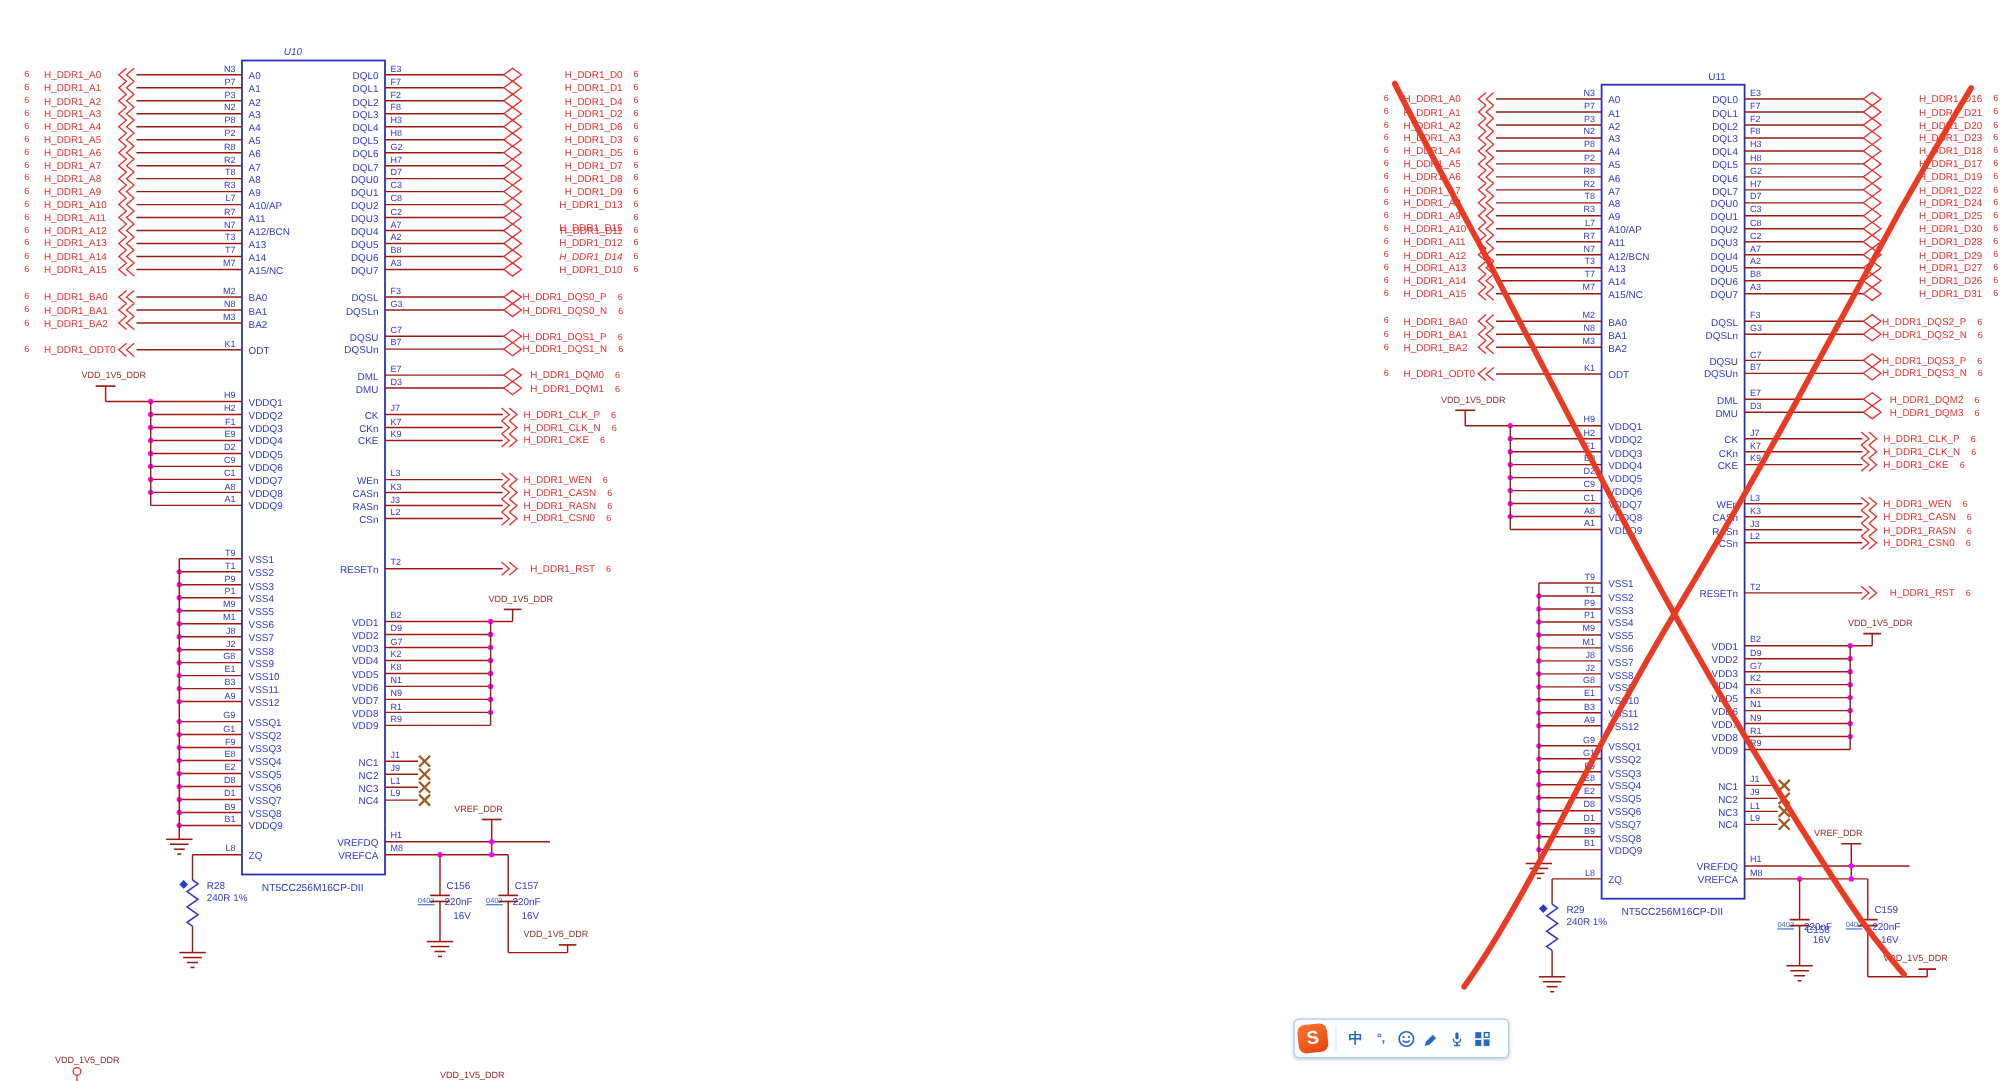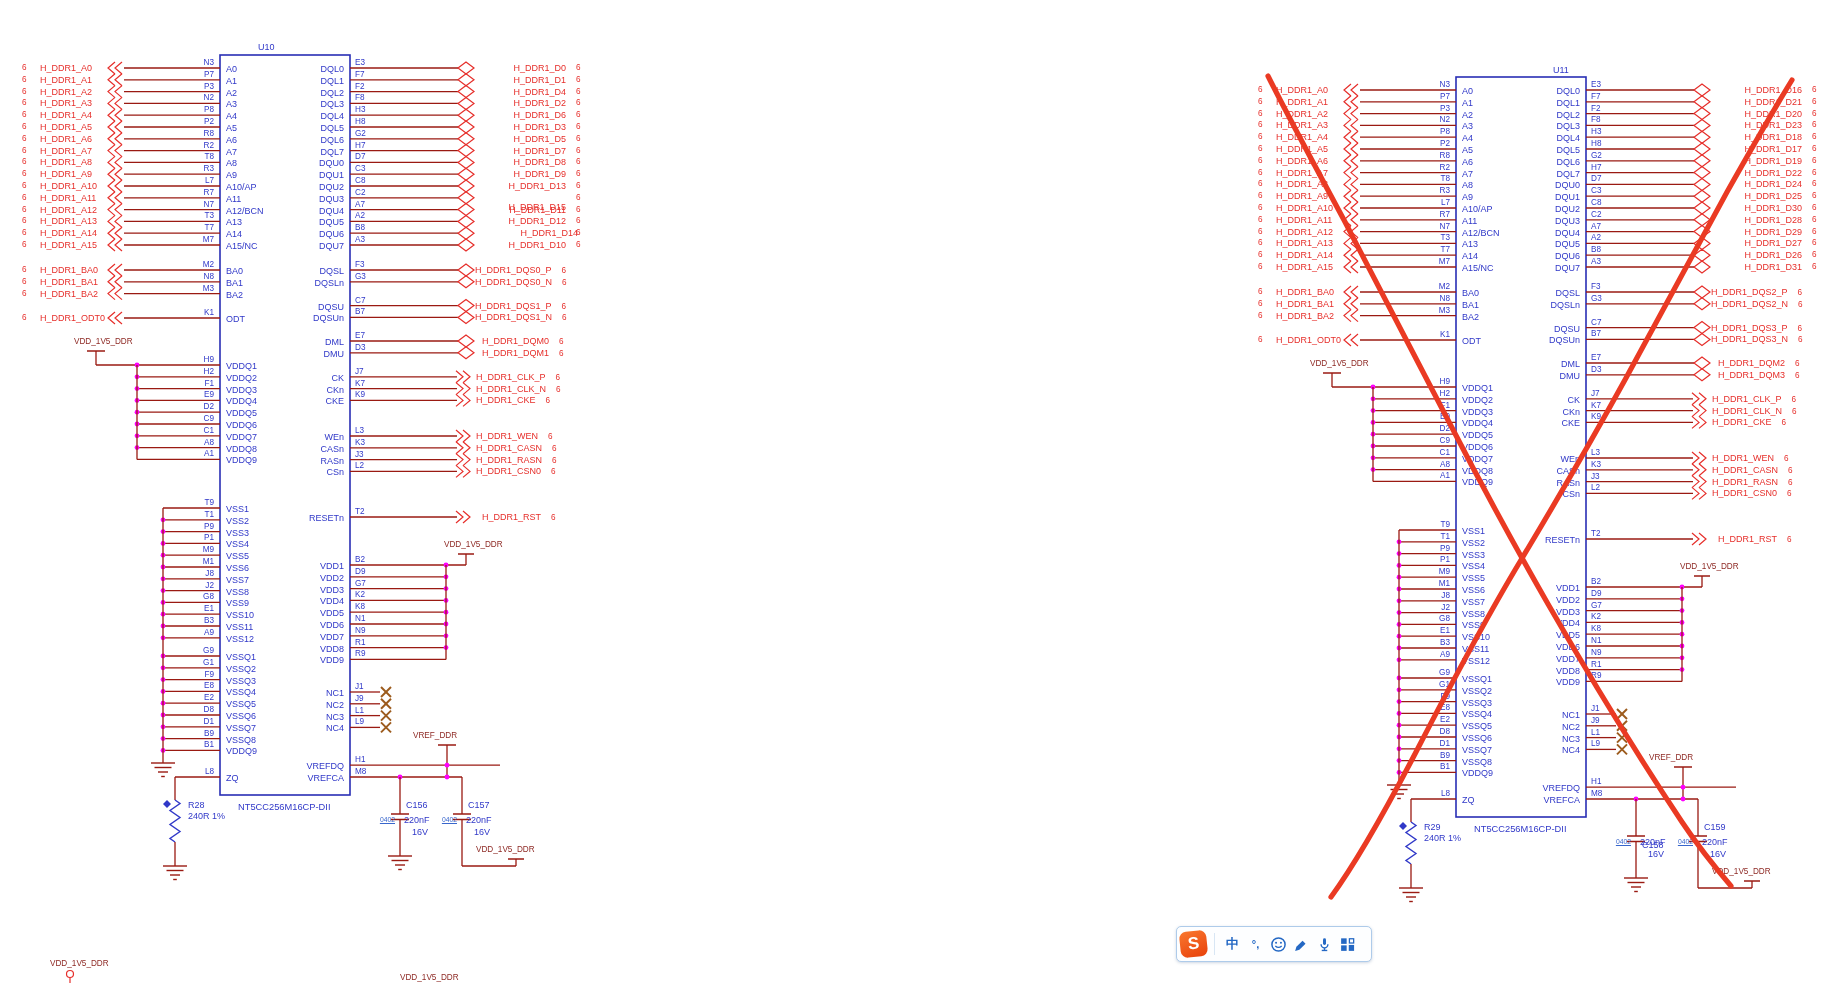--- a/index.html
+++ b/index.html
@@ -332,21 +332,21 @@
       <line x1="395" y1="865" x2="405" y2="865" stroke="#9a1a12" stroke-width="1.4"></line>
       <line x1="398.2" y1="869.5" x2="401.8" y2="869.5" stroke="#9a1a12" stroke-width="1.4"></line>
       <line x1="462" y1="777" x2="462" y2="814" stroke="#9a1a12" stroke-width="1.3"></line>
       <line x1="453" y1="814" x2="471" y2="814" stroke="#9a1a12" stroke-width="1.5"></line>
       <line x1="453" y1="819.5" x2="471" y2="819.5" stroke="#9a1a12" stroke-width="1.5"></line>
       <line x1="462" y1="819.5" x2="462" y2="866" stroke="#9a1a12" stroke-width="1.3"></line>
       <line x1="462" y1="866" x2="516" y2="866" stroke="#9a1a12" stroke-width="1.3"></line>
       <line x1="516" y1="859" x2="516" y2="866" stroke="#9a1a12" stroke-width="1.3"></line>
       <line x1="508" y1="859" x2="524" y2="859" stroke="#9a1a12" stroke-width="1.5"></line>
     </svg>
-    <div class="t blue" style="left: 258px; top: 42px;">U10</div>
+    <div class="t blue" style="left: 258px; top: 42px; font-style: italic;">U10</div>
     <div class="t blue part" style="left: 238px; top: 802px;">NT5CC256M16CP-DII</div>
     <div class="t blue des w64 ar" style="left: 150px; top: 58px;">N3</div>
     <div class="t blue" style="left: 226px; top: 64px;">A0</div>
     <div class="t red six" style="left: 22px; top: 63px;">6</div>
     <div class="t red" style="left: 40px; top: 63px;">H_DDR1_A0</div>
     <div class="t blue des w64 ar" style="left: 150px; top: 69.8px;">P7</div>
     <div class="t blue" style="left: 226px; top: 75.8px;">A1</div>
     <div class="t red six" style="left: 22px; top: 74.8px;">6</div>
     <div class="t red" style="left: 40px; top: 74.8px;">H_DDR1_A1</div>
     <div class="t blue des w64 ar" style="left: 150px; top: 81.6px;">P3</div>
@@ -537,21 +537,21 @@
     <div class="t blue des" style="left: 355px; top: 199.6px;">A7</div>
     <div class="t blue w97 ar" style="left: 247px; top: 205.6px;">DQU4</div>
     <div class="t red w88 ar" style="left: 478px; top: 204.6px;">H_DDR1_D11</div>
     <div class="t red six" style="left: 576px; top: 204.6px;">6</div>
     <div class="t blue des" style="left: 355px; top: 211.4px;">A2</div>
     <div class="t blue w97 ar" style="left: 247px; top: 217.4px;">DQU5</div>
     <div class="t red w88 ar" style="left: 478px; top: 216.4px;">H_DDR1_D12</div>
     <div class="t red six" style="left: 576px; top: 216.4px;">6</div>
     <div class="t blue des" style="left: 355px; top: 223.2px;">B8</div>
     <div class="t blue w97 ar" style="left: 247px; top: 229.2px;">DQU6</div>
-    <div class="t red w88 ar" style="left: 490px; top: 228.2px;">H_DDR1_D14</div>
+    <div class="t red w88 ar" style="left: 478px; top: 228.2px; font-style: italic;">H_DDR1_D14</div>
     <div class="t red six" style="left: 576px; top: 228.2px;">6</div>
     <div class="t blue des" style="left: 355px; top: 235px;">A3</div>
     <div class="t blue w97 ar" style="left: 247px; top: 241px;">DQU7</div>
     <div class="t red w88 ar" style="left: 478px; top: 240px;">H_DDR1_D10</div>
     <div class="t red six" style="left: 576px; top: 240px;">6</div>
     <div class="t blue des" style="left: 355px; top: 260px;">F3</div>
     <div class="t blue w97 ar" style="left: 247px; top: 266px;">DQSL</div>
     <div class="t red" style="left: 475px; top: 265px;"><span>H_DDR1_DQS0_P</span><span class="sixpad">6</span></div>
     <div class="t blue des" style="left: 355px; top: 271.8px;">G3</div>
     <div class="t blue w97 ar" style="left: 247px; top: 277.8px;">DQSLn</div>

